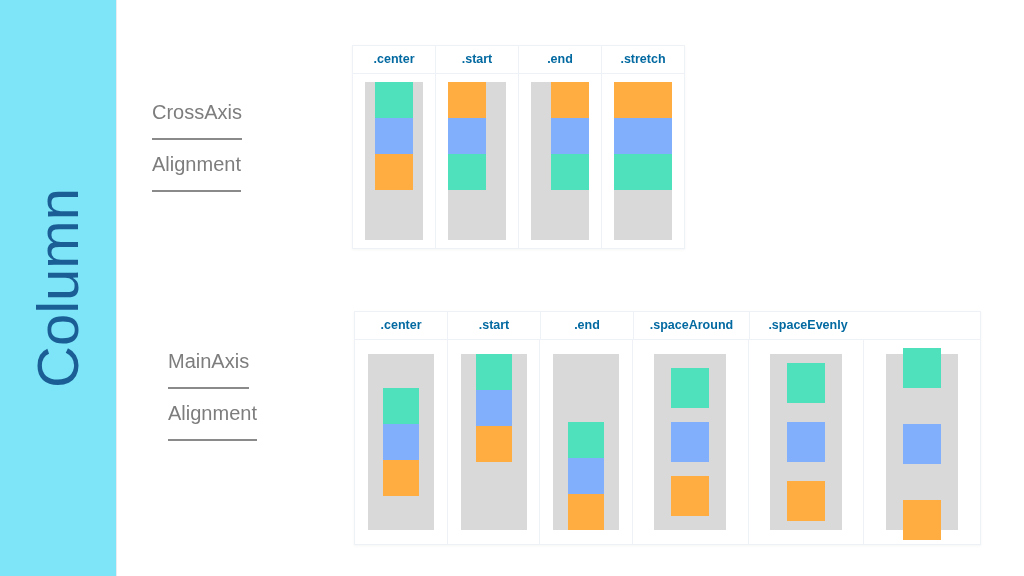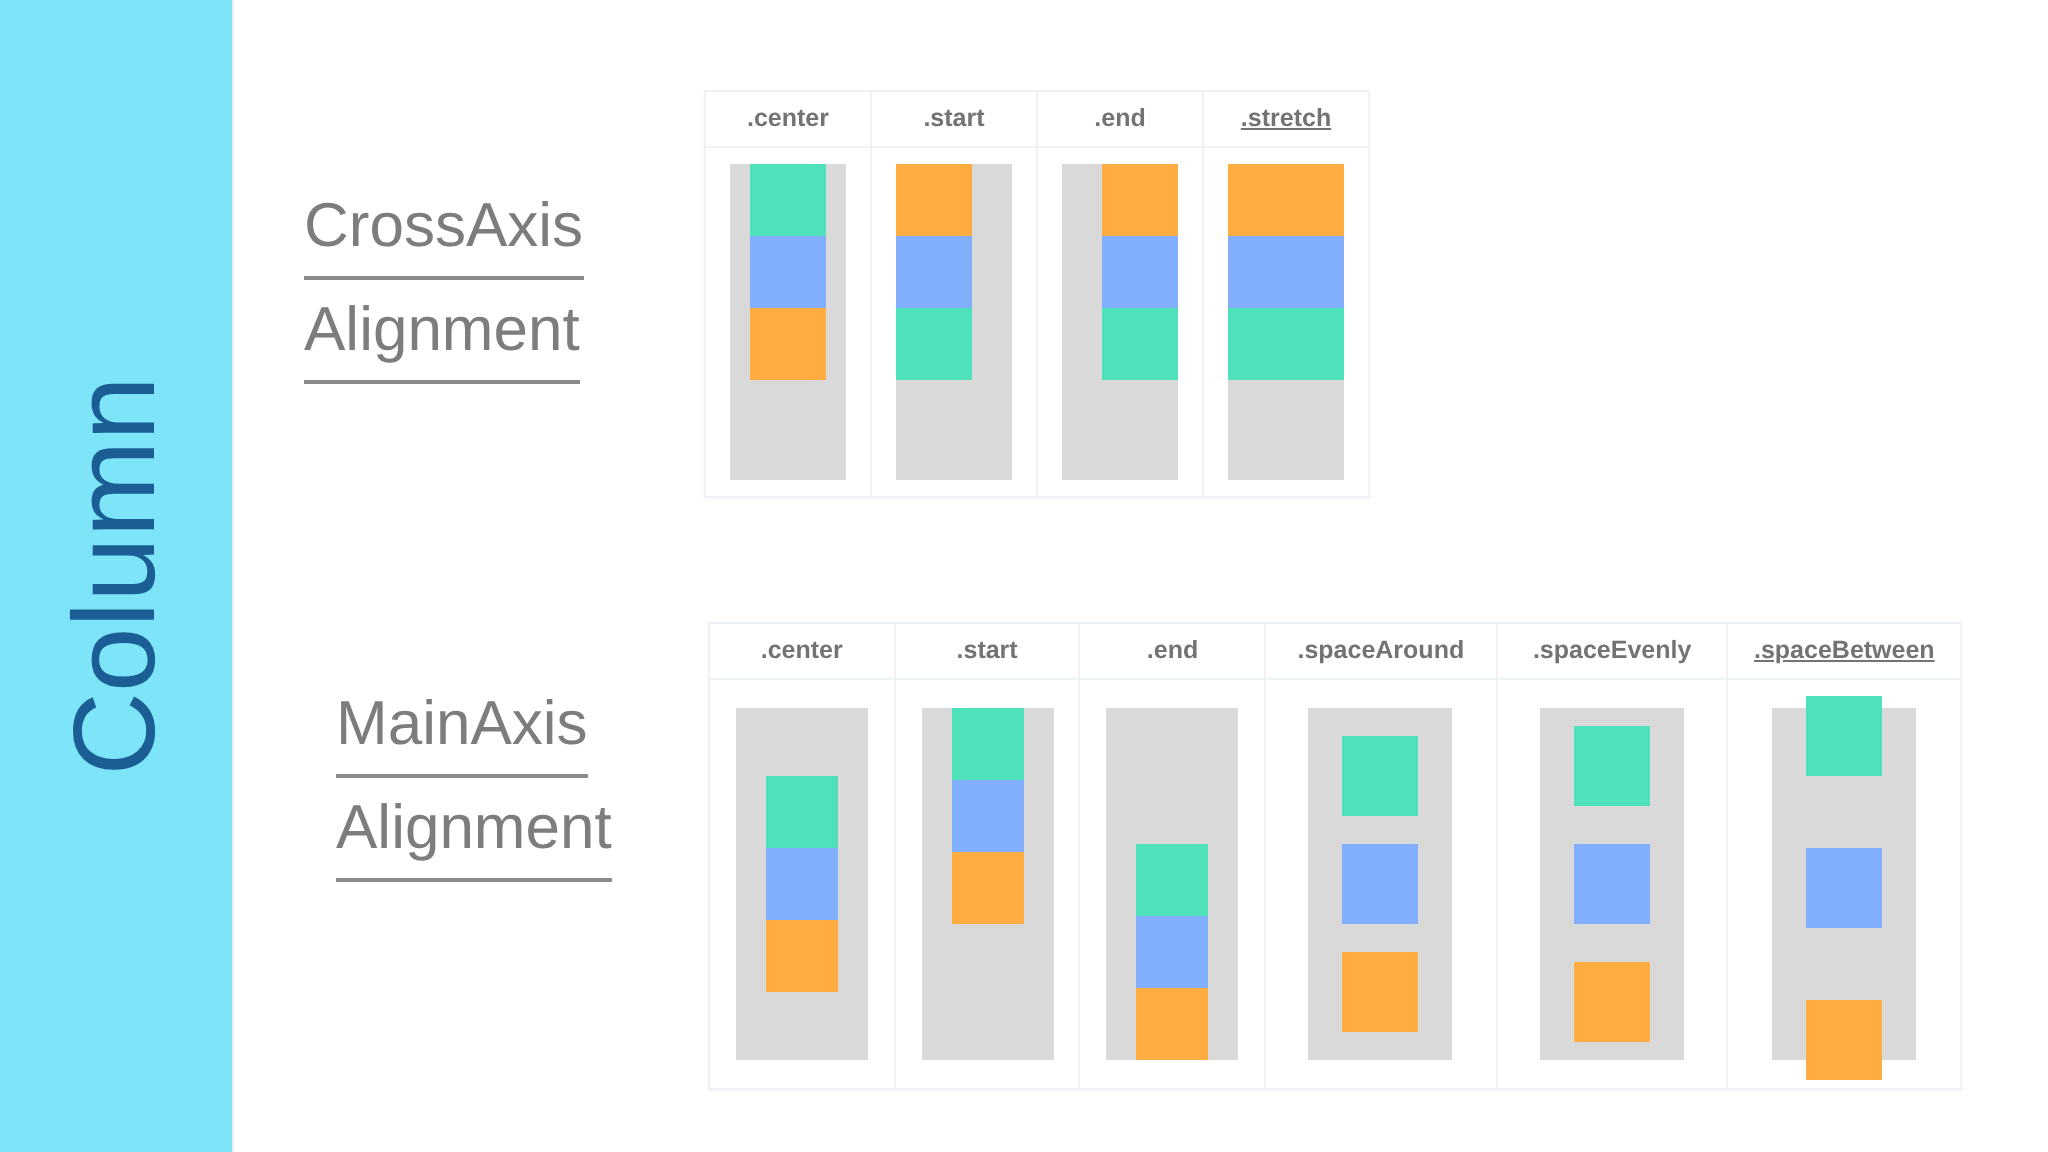--- a/index.html
+++ b/index.html
@@ -36,21 +36,21 @@
     font-weight: 400;
     color: #1B5E96;
     letter-spacing: 0px;
     line-height: 1;
   }
 
   
   .section-title {
     position: absolute;
     color: #7D7D7D;
-    font-size: 31px;
+    font-size: 20px;
     font-weight: 400;
     line-height: 49px;
     letter-spacing: 0px;
   }
   .section-title .tl {
     display: block;
     width: fit-content;
     border-bottom: 2px solid #8a8a8a;
     padding-bottom: 1px;
   }
@@ -65,32 +65,32 @@
     box-sizing: border-box;
     display: flex;
     flex-direction: column;
     box-shadow: 0 1px 2px rgba(120,130,145,0.07);
   }
   .thead {
     display: flex;
     border-bottom: 1px solid #eef1f5;
   }
   .th {
-    color: #737373;
+    color: #0369a1;
     font-size: 12.5px;
     font-weight: bold;
     text-align: center;
     line-height: 27px;
     height: 27px;
     box-sizing: border-box;
     border-right: 1px solid #eef1f5;
     overflow: hidden;
     white-space: nowrap;
   }
-  .th:last-child { border-right: none; text-decoration: underline; }
+  .th:last-child { border-right: none; }
   .tbody { display: flex; flex: 1; }
   .td {
     box-sizing: border-box;
     border-right: 1px solid #eef1f5;
     display: flex;
     justify-content: center;
     align-items: center;
     position: relative;
   }
   .td:last-child { border-right: none; }
@@ -216,21 +216,20 @@
   <span class="tl">Alignment</span>
 </div>
 
 <div class="demo-table" id="mainaxis-table">
   <div class="thead">
     <div class="th">.center</div>
     <div class="th">.start</div>
     <div class="th">.end</div>
     <div class="th">.spaceAround</div>
     <div class="th">.spaceEvenly</div>
-    <div class="th">.spaceBetween</div>
   </div>
   <div class="tbody">
 
     <div class="td">
       <div class="stage y-center">
         <div class="blk teal"></div>
         <div class="blk blue"></div>
         <div class="blk orange"></div>
       </div>
     </div>

